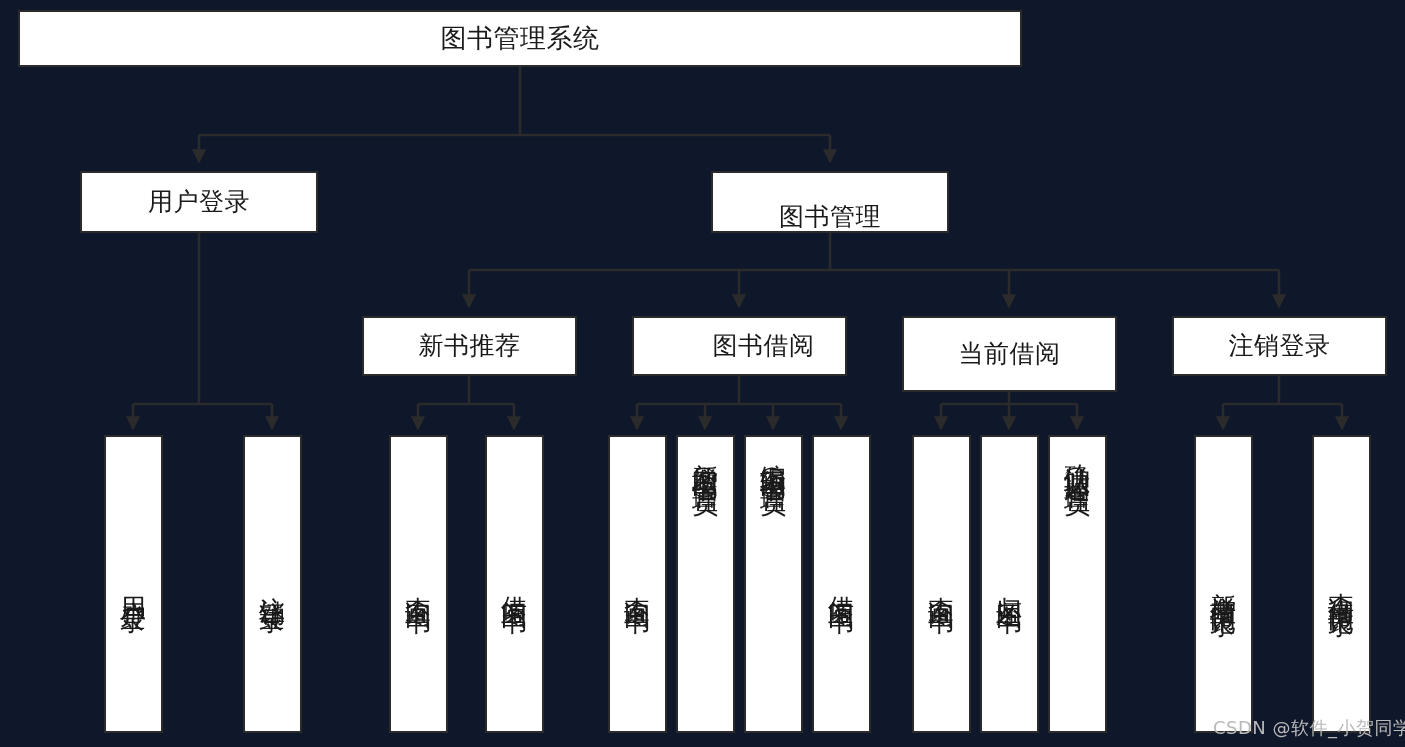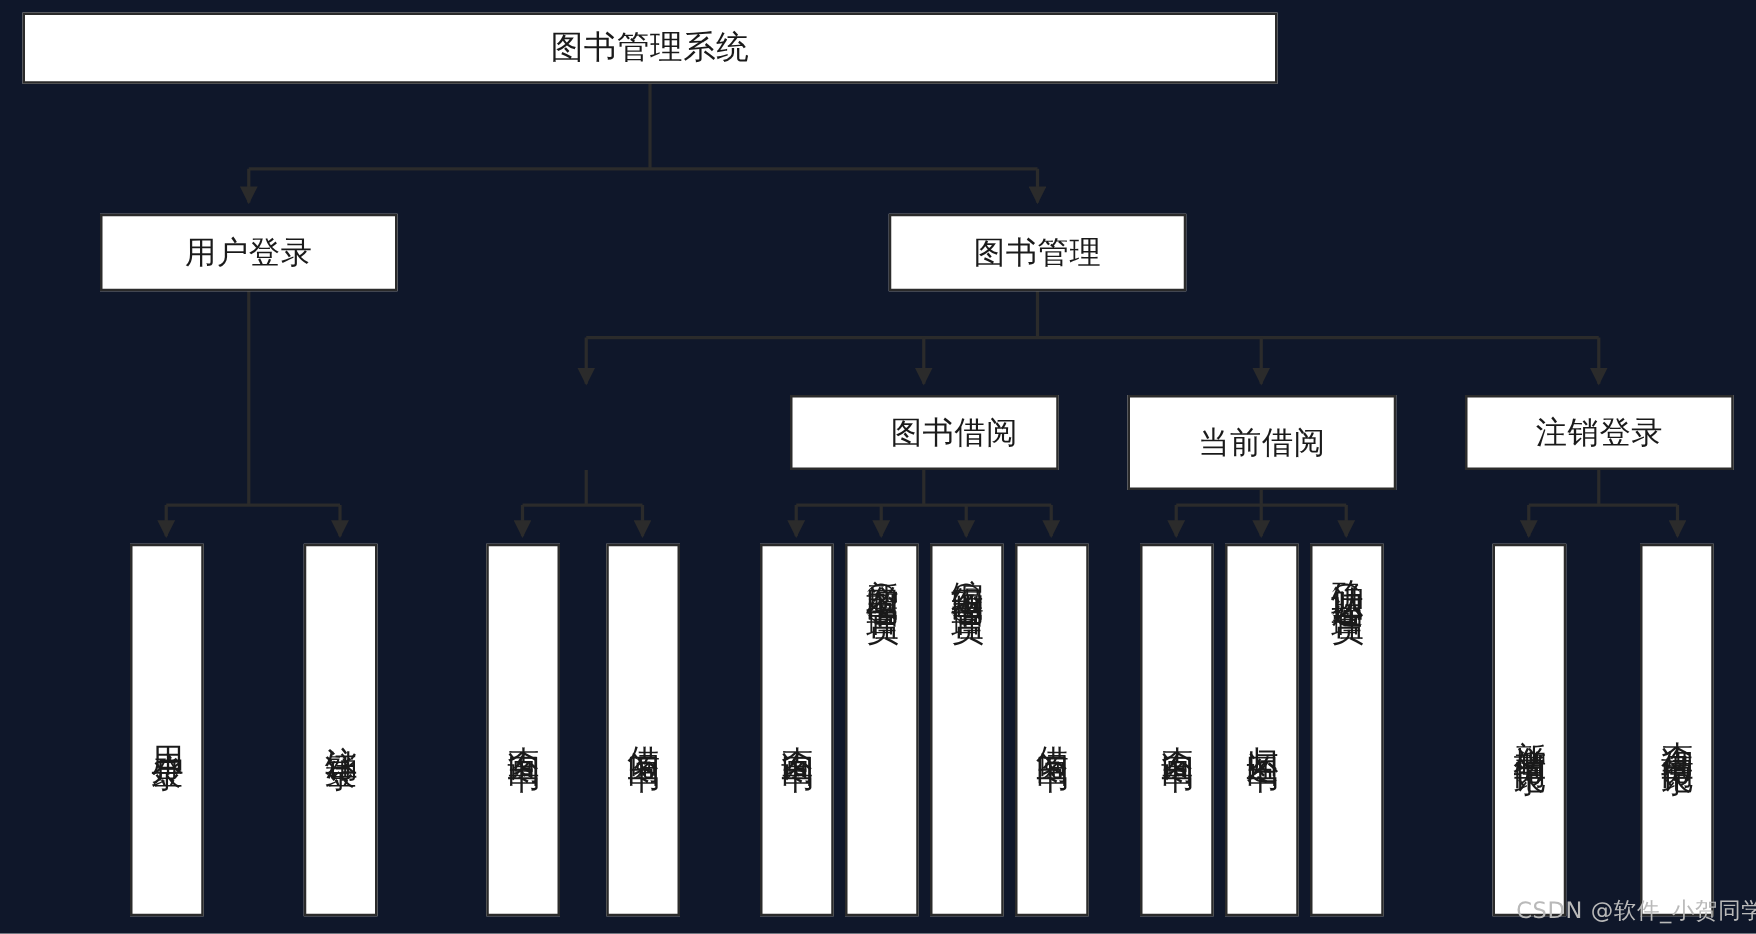--- a/index.html
+++ b/index.html
@@ -133,24 +133,27 @@
   </svg>
 
   <div class="node-box" style="left:18px; top:10px; width:1004px; height:57px;">
     <span class="node-label root-label">图书管理系统</span>
   </div>
 
   <div class="node-box" style="left:80px; top:171px; width:238px; height:62px;">
     <span class="node-label h-label">用户登录</span>
   </div>
 
-  <div class="node-box" style="left:711px; top:171px; width:238px; height:62px;">
+  <div class="node-box" style="left:711px; top:171px; width:238px; height:62px;align-items:flex-end;">
     <span class="node-label h-label">图书管理</span>
   </div>
 
+  <div class="node-box" style="left:362px; top:316px; width:215px; height:60px;">
+    <span class="node-label h-label">新书推荐</span>
+  </div>
 
   <div class="node-box" style="left:632px; top:316px; width:215px; height:60px;padding-left:48px;">
     <span class="node-label h-label">图书借阅</span>
   </div>
 
   <div class="node-box" style="left:902px; top:316px; width:215px; height:76px;">
     <span class="node-label h-label">当前借阅</span>
   </div>
 
   <div class="node-box" style="left:1172px; top:316px; width:215px; height:60px;">

